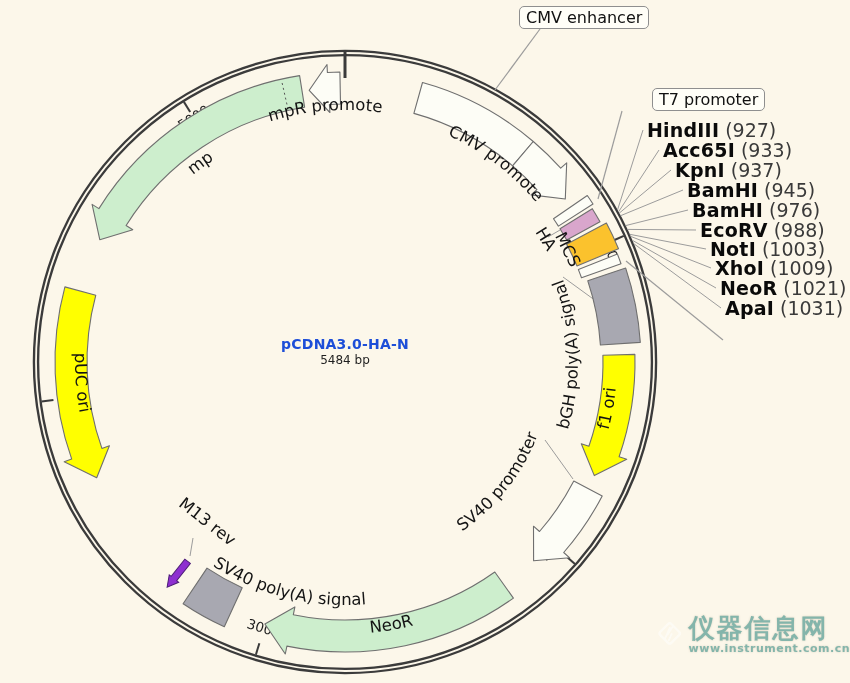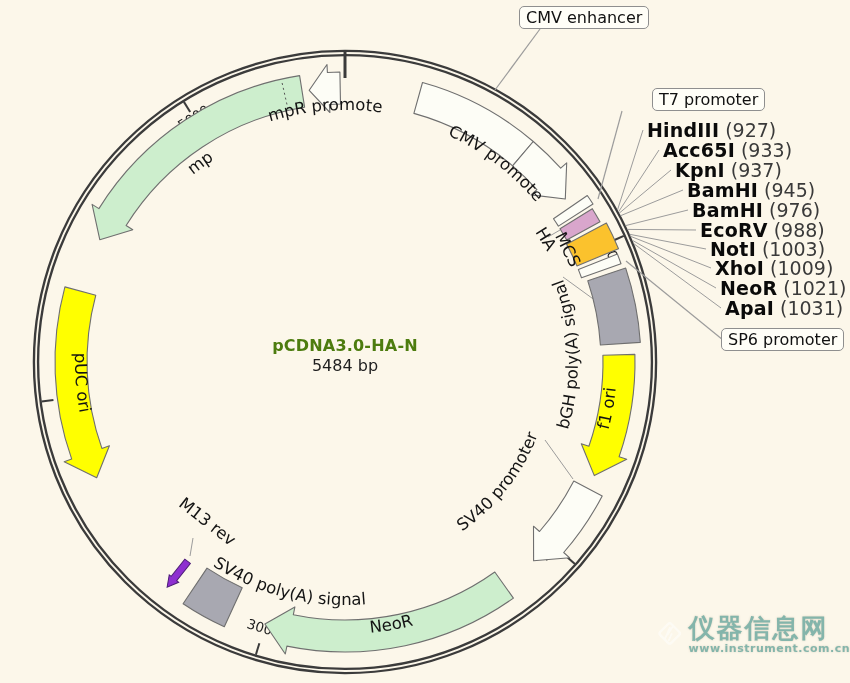--- a/index.html
+++ b/index.html
@@ -5,22 +5,22 @@
   html,body{margin:0;padding:0;background:#fcf7ea;}
   .stage{position:relative;width:850px;height:683px;background:#fcf7ea;
          font-family:"DejaVu Sans",sans-serif;overflow:hidden;}
   .stage svg.map{position:absolute;left:0;top:0;}
   .callout{position:absolute;background:#fffef7;border:1px solid #8f8f8f;border-radius:5px;
            padding:0 6px;font-size:16px;color:#111;line-height:21px;white-space:nowrap;z-index:3;}
   .enzyme{position:absolute;white-space:nowrap;line-height:20px;z-index:2;}
   .ename{font-weight:bold;font-size:19px;color:#0a0a0a;letter-spacing:.2px;}
   .epos{font-size:19px;color:#3a3a3a;margin-left:6px;}
   .title-block{position:absolute;left:195px;top:336px;width:300px;text-align:center;z-index:2;}
-  .pname{font-size:16px;font-weight:bold;color:#4d7c0f;letter-spacing:.2px;}
-  .psize{font-size:16px;color:#1f1f1f;margin-top:1px;}
+  .pname{font-size:14px;font-weight:bold;color:#1d4ed8;letter-spacing:.2px;}
+  .psize{font-size:12px;color:#1f1f1f;margin-top:1px;}
   .watermark{position:absolute;left:656px;top:608px;width:194px;display:flex;align-items:center;
              opacity:.5;z-index:4;color:#0f766e;text-shadow:0 0 2px rgba(165,155,130,.9);}
   .wm-text{margin-left:6px;}
   .wm-cn{font-size:26px;font-weight:bold;letter-spacing:2px;line-height:28px;}
   .wm-url{font-size:11px;font-weight:bold;letter-spacing:.5px;}
   .flabel{font-size:16.5px;fill:#141414;}
   .tlabel{font-size:13.5px;fill:#1c1c1c;}
 </style>
 </head>
 <body>
@@ -96,21 +96,20 @@
       <text class="flabel"><textPath href="#lp6" xlink:href="#lp6" startOffset="50%" text-anchor="middle">pUC ori</textPath></text>
       <path d="M 299.6 75.6 A 290 290 0 0 0 98.9 208.6 L 92.1 204.4 L 99.8 239.7 L 132.8 229.8 L 126.1 225.5 A 258 258 0 0 1 304.6 107.2 Z" fill="#cdeecd" stroke="#6f6f6f" stroke-width="1.1" stroke-linejoin="round"></path>
       <line x1="288.0598330726151" y1="109.33655311802315" x2="281.46444694203" y2="80.07051679964746" stroke="#555" stroke-width="1" stroke-dasharray="2 3"></line>
       <text class="flabel"><textPath href="#lp7" xlink:href="#lp7" startOffset="50%" text-anchor="middle">AmpR</textPath></text>
       <path d="M 339.9 72.0 A 290 290 0 0 0 327.4 72.5 L 327.0 64.5 L 309.2 90.3 L 329.9 112.5 L 329.4 104.5 A 258 258 0 0 1 340.5 104.0 Z" fill="#fdfdf6" stroke="#6f6f6f" stroke-width="1.1" stroke-linejoin="round"></path>
       <text class="flabel"><textPath href="#lp8" xlink:href="#lp8" startOffset="50%" text-anchor="middle">AmpR promoter</textPath></text>
     </svg>
 
   <div class="callout" id="co-cmv-enhancer" style="left: 519px; top: 6px;">CMV enhancer</div>
   <div class="callout" id="co-t7-promoter" style="left: 616px; top: 88px; margin-left: 36px;">T7 promoter</div>
-  <div class="callout" id="co-sp6-promoter" style="left: 721px; top: 328px;">SP6 promoter</div>
 
   <div id="enzyme-list">
       <div class="enzyme" style="left: 647px; top: 120px;"><span class="ename">HindIII</span><span class="epos">(927)</span></div>
       <div class="enzyme" style="left: 663px; top: 140px;"><span class="ename">Acc65I</span><span class="epos">(933)</span></div>
       <div class="enzyme" style="left: 675px; top: 160px;"><span class="ename">KpnI</span><span class="epos">(937)</span></div>
       <div class="enzyme" style="left: 687px; top: 180px;"><span class="ename">BamHI</span><span class="epos">(945)</span></div>
       <div class="enzyme" style="left: 692px; top: 200px;"><span class="ename">BamHI</span><span class="epos">(976)</span></div>
       <div class="enzyme" style="left: 700px; top: 220px; text-align: center;"><span class="ename">EcoRV</span><span class="epos">(988)</span></div>
       <div class="enzyme" style="left: 710px; top: 239px;"><span class="ename">NotI</span><span class="epos">(1003)</span></div>
       <div class="enzyme" style="left: 715px; top: 258px;"><span class="ename">XhoI</span><span class="epos">(1009)</span></div>

